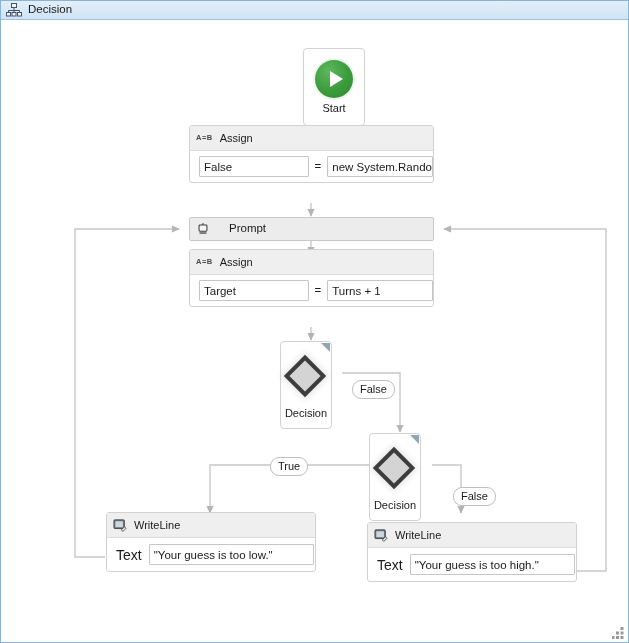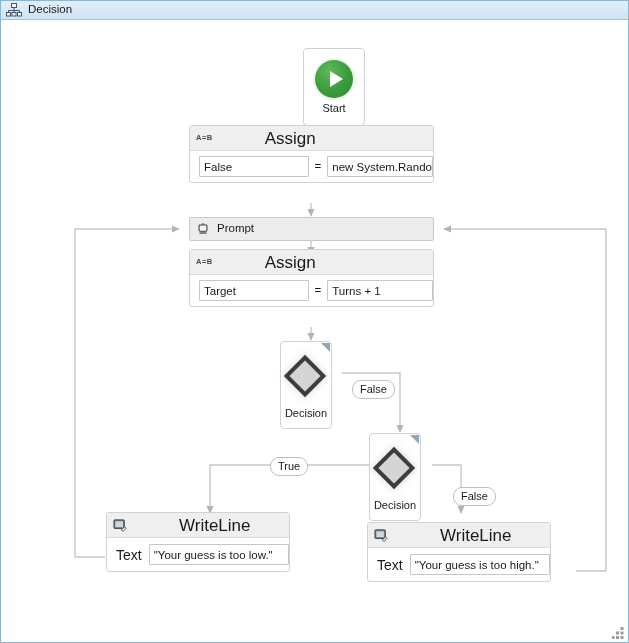--- a/index.html
+++ b/index.html
@@ -108,24 +108,23 @@
   
   .assign-node { width: 245px; height: 58px; }
   .node-header {
     height: 25px;
     box-sizing: border-box;
     background: #efefef;
     border-bottom: 1px solid #dcdcdc;
     display: flex;
     align-items: center;
     padding-left: 6px;
-    gap: 45px;
   }
   .node-header .hdr-label {
-    font-size: 17px;
+    font-size: 11px;
     color: #1a1a1a;
     margin-left: 7px;
     line-height: 1;
   }
   .icon-assign {
     font-size: 7.5px;
     font-family: "Liberation Sans", sans-serif;
     color: #4a4a4a;
     letter-spacing: .5px;
     line-height: 1;
@@ -168,21 +167,21 @@
     background: #ececec;
     border: 1px solid #c9c9c9;
     display: flex;
     align-items: center;
     padding-left: 6px;
     border-radius: 2px;
   }
   .prompt-node .hdr-label {
     font-size: 11.5px;
     color: #1a1a1a;
-    margin-left: 7px;
+    margin-left: 19px;
     line-height: 1;
   }
 
   
   .decision-node {
     width: 52px; height: 88px;
     display: flex;
     flex-direction: column;
     align-items: center;
     justify-content: flex-start;
@@ -220,21 +219,21 @@
   }
   .corner-tri {
     position: absolute;
     right: 1px; top: 1px;
     width: 0; height: 0;
     border-top: 9px solid #8fa6b4;
     border-left: 9px solid transparent;
   }
 
   
-  .writeline-node { width: 184px; height: 60px; }
+  .writeline-node { width: 210px; height: 60px; }
   .wl-body {
     height: 33px;
     display: flex;
     align-items: center;
     padding-left: 9px;
   }
   .wl-text-label {
     font-size: 14px;
     color: #1a1a1a;
     margin-right: 7px;

